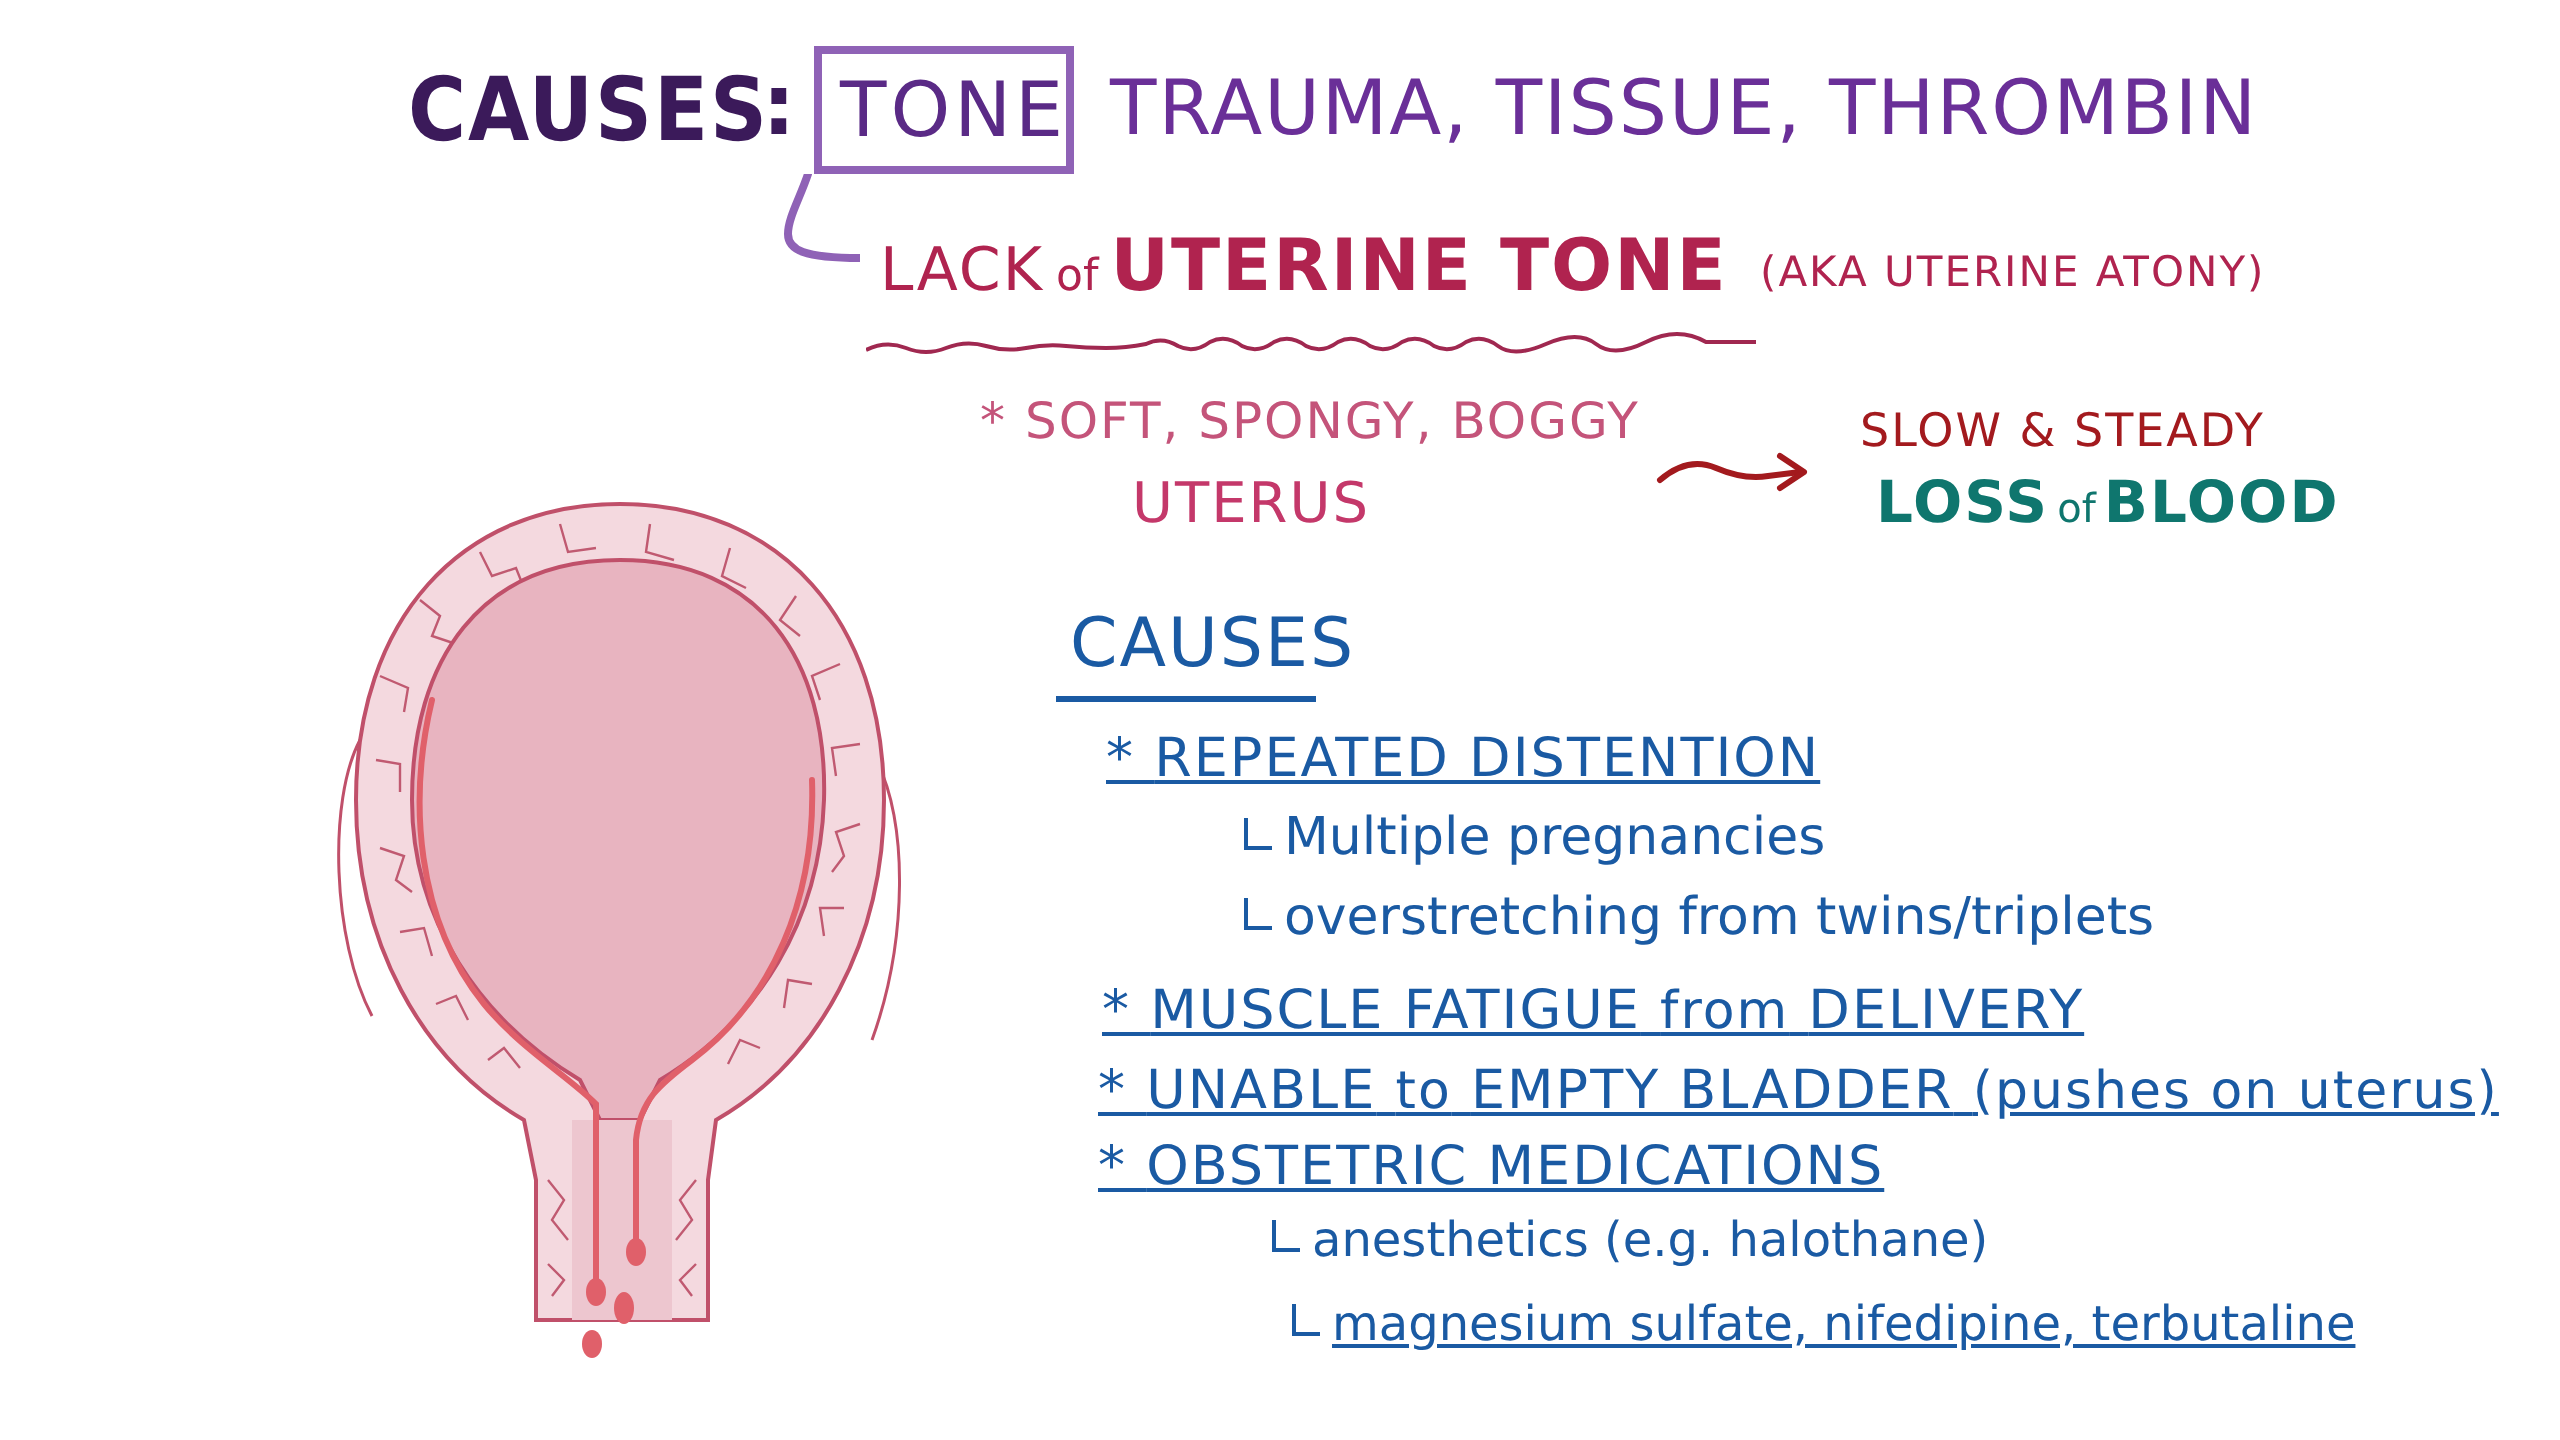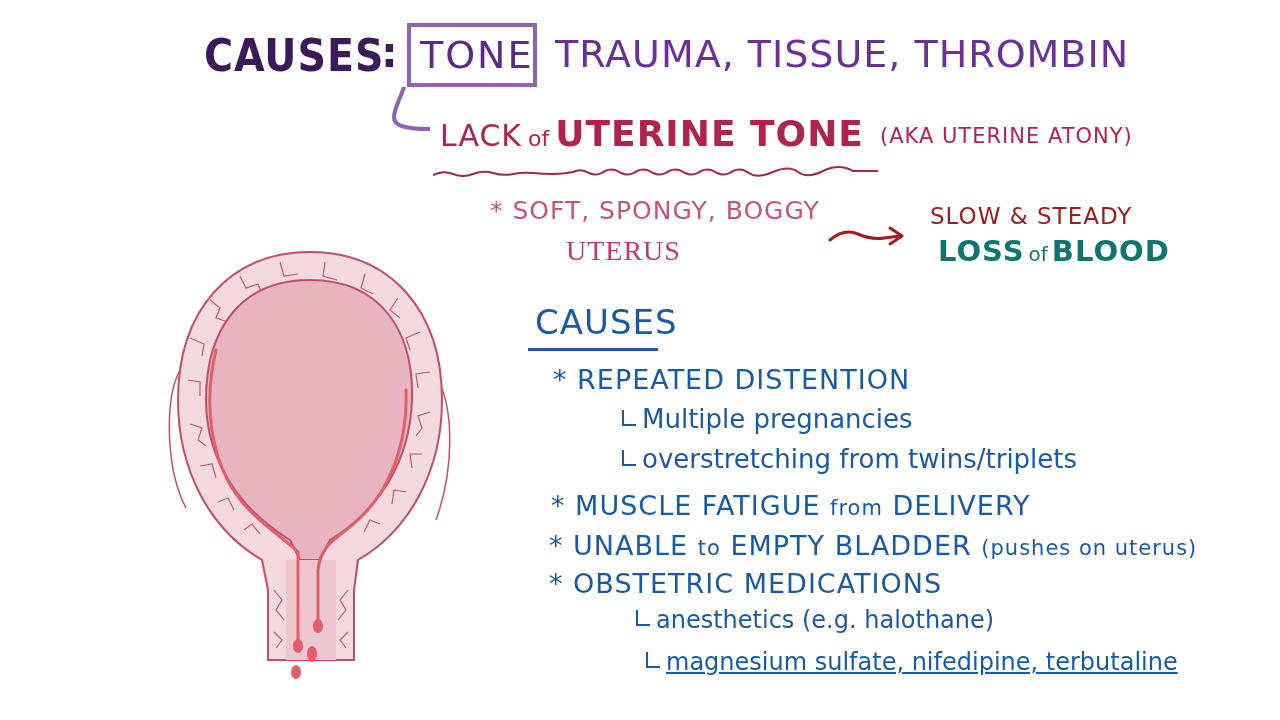--- a/index.html
+++ b/index.html
@@ -35,34 +35,34 @@
   .lack-line { left: 440px; top: 113px; color: #b0234f; }
   .lack-small { font-size: 30px; letter-spacing: 1px; }
   .lack-of { font-size: 22px; margin: 0 6px; }
   .lack-big { font-size: 36px; font-weight: bold; letter-spacing: 1px; }
   .aka {
     left: 880px; top: 124px; font-size: 21px; color: #b0234f; letter-spacing: 1px;
   }
   .wavy { left: 433px; top: 165px; width: 445px; height: 16px; }
 
   .soft { left: 490px; top: 196px; font-size: 25px; color: #c4547a; letter-spacing: 1px; }
-  .uterus-word { left: 566px; top: 235px; font-size: 28px; color: #c4386a; letter-spacing: 1px; font-family: Liberation Serif, serif; }
+  .uterus-word { left: 566px; top: 235px; font-size: 28px; color: #c4386a; letter-spacing: 1px; }
   .arrow { left: 828px; top: 222px; width: 80px; height: 26px; }
   .slow { left: 930px; top: 203px; font-size: 23px; color: #a31a1e; letter-spacing: 1px; }
   .loss-line { left: 938px; top: 234px; color: #0f766e; }
   .loss-big { font-size: 29px; font-weight: bold; letter-spacing: 1px; }
   .loss-of { font-size: 20px; margin: 0 4px; }
 
   
   .blue { color: #1a5aa3; }
   .causes2 { left: 535px; top: 302px; font-size: 34px; letter-spacing: 1px; }
   .causes2-rule { left: 528px; top: 348px; width: 130px; height: 3px; background: #1a5aa3; }
-  .item { font-size: 27px; letter-spacing: 1px; }
+  .item { font-size: 27px; letter-spacing: 1px; text-decoration: underline; }
   .sub { font-size: 26px; }
-  .small-mix { font-size: 21px; }
+  .small-mix { font-size: 26px; }
   .corner {
     display: inline-block; width: 12px; height: 14px;
     border-left: 2px solid #1a5aa3; border-bottom: 2px solid #1a5aa3;
     margin-right: 6px; vertical-align: 2px;
   }
 
   .uterus-svg { left: 150px; top: 240px; width: 320px; height: 450px; }
 </style>
 </head>
 <body>

